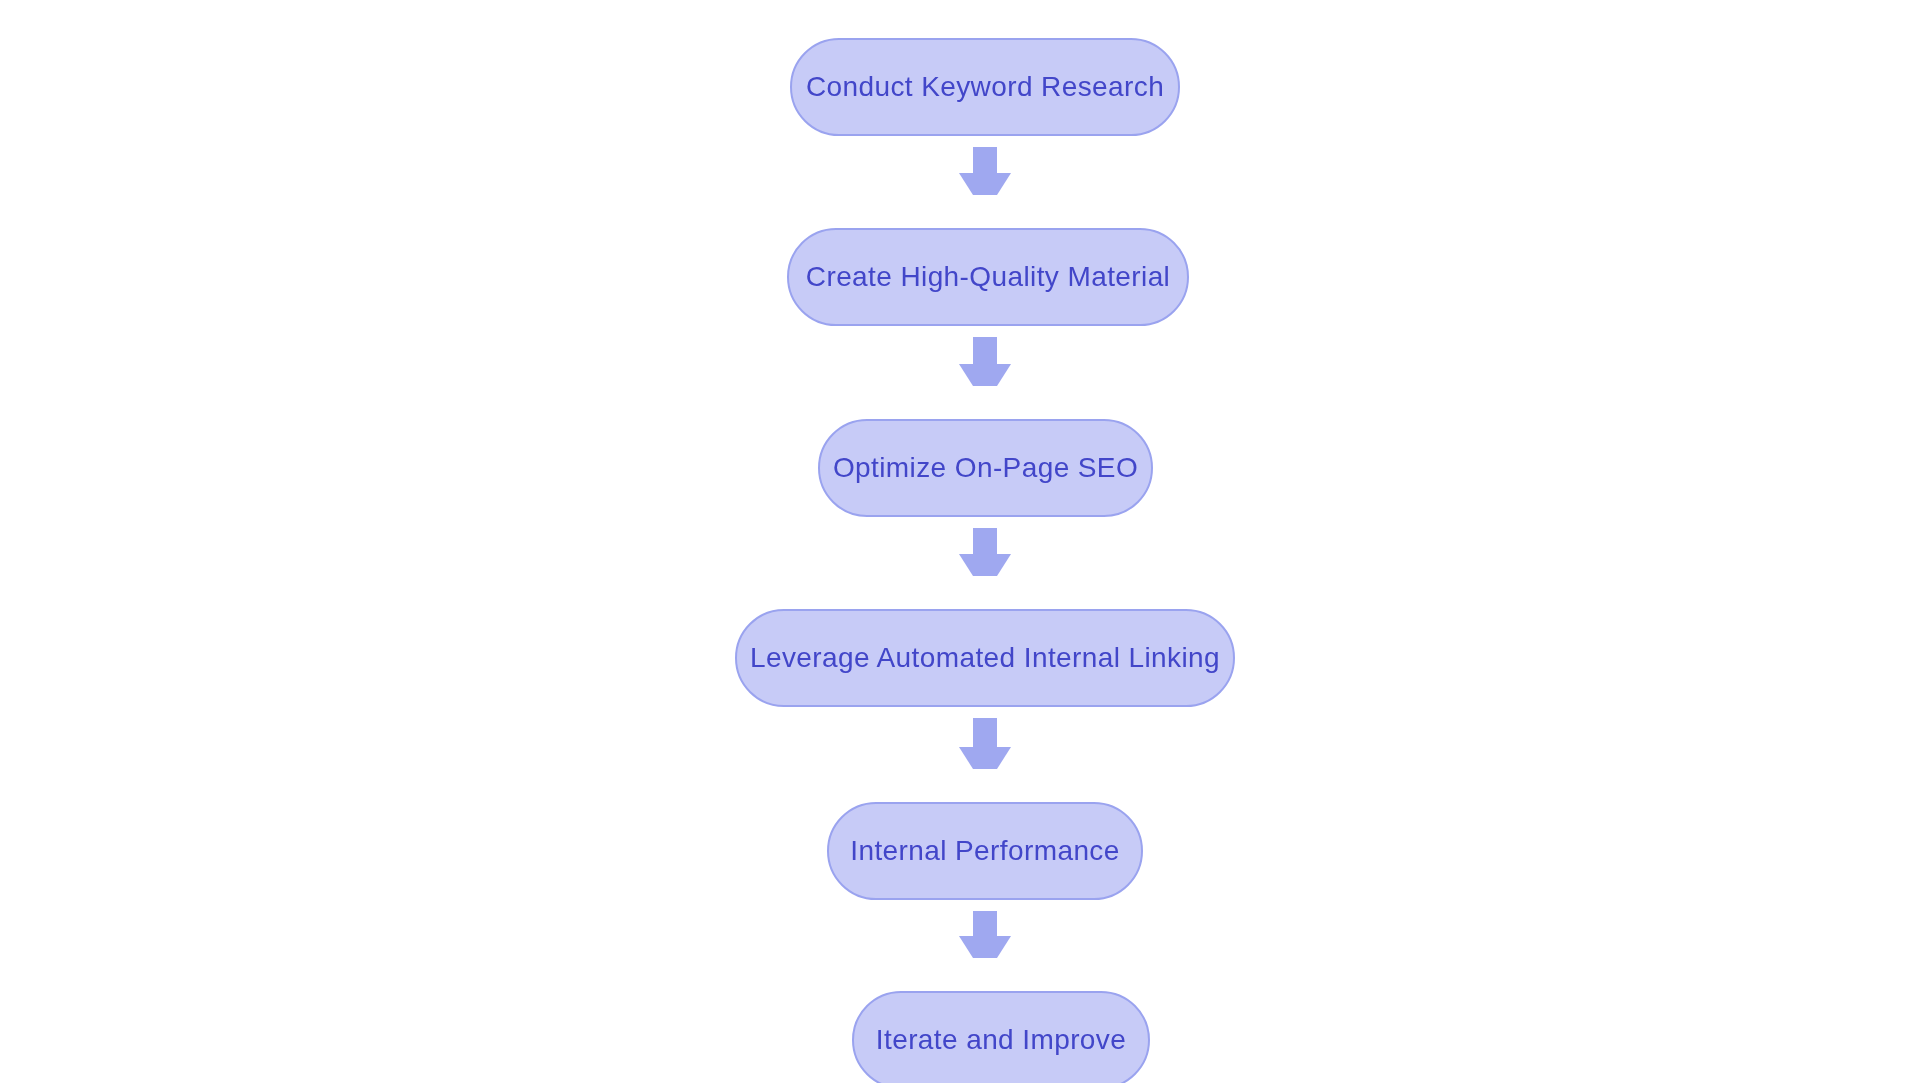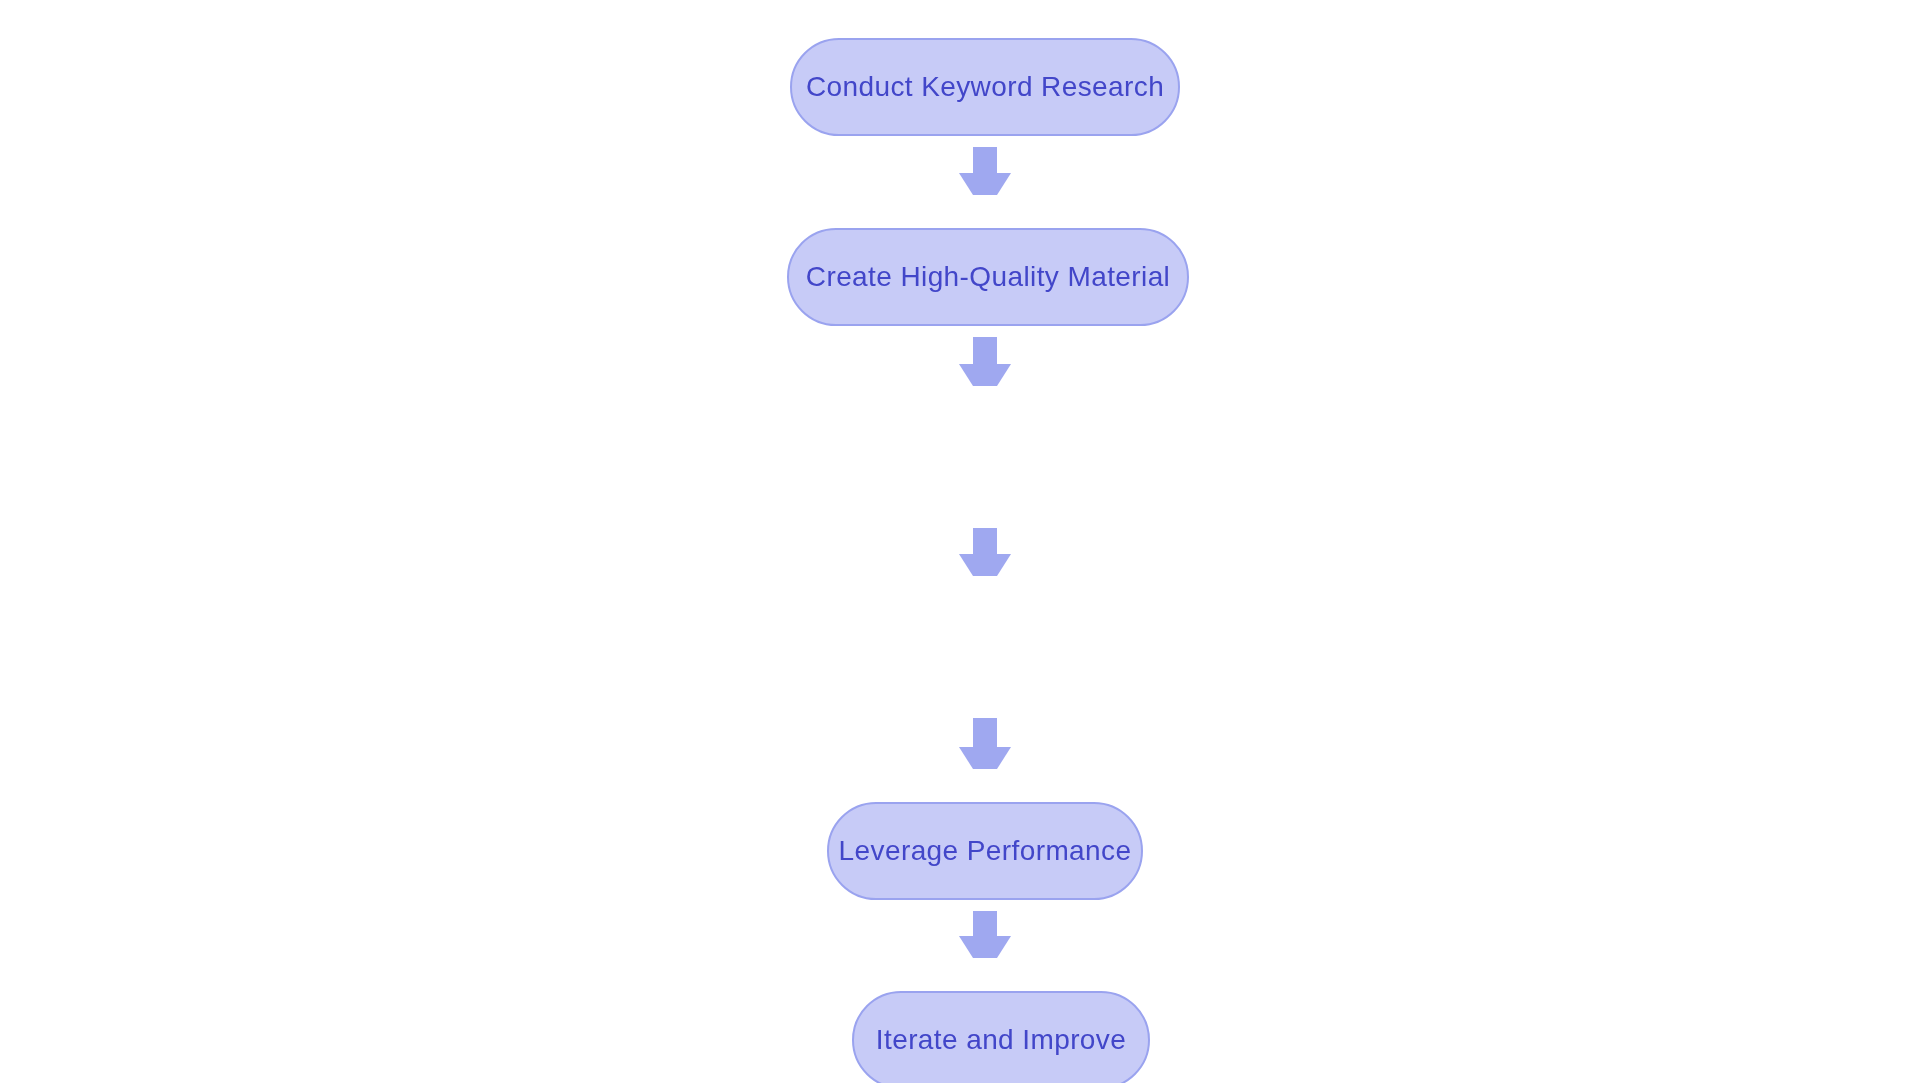--- a/index.html
+++ b/index.html
@@ -62,24 +62,30 @@
 <div class="canvas">
 
   <div class="node" style="left:766px; top:14px;  width:390px;">
     <span class="label">Conduct Keyword Research</span>
   </div>
 
   <div class="node" style="left:763px; top:204px; width:402px;">
     <span class="label">Create High-Quality Material</span>
   </div>
 
+  <div class="node" style="left:794px; top:395px; width:335px;">
+    <span class="label">Optimize On-Page SEO</span>
+  </div>
 
+  <div class="node" style="left:711px; top:585px; width:500px;">
+    <span class="label">Leverage Automated Internal Linking</span>
+  </div>
 
   <div class="node" style="left:803px; top:778px; width:316px;">
-    <span class="label">Leverage Performance</span>
+    <span class="label">Internal Performance</span>
   </div>
 
   <div class="node" style="left:828px; top:967px; width:298px;">
     <span class="label">Iterate and Improve</span>
   </div>
 
   <div class="connector" style="left:947px; top:111px; height:96px;">
     <div class="line"></div>
     <div class="arrowhead"></div>
   </div>

